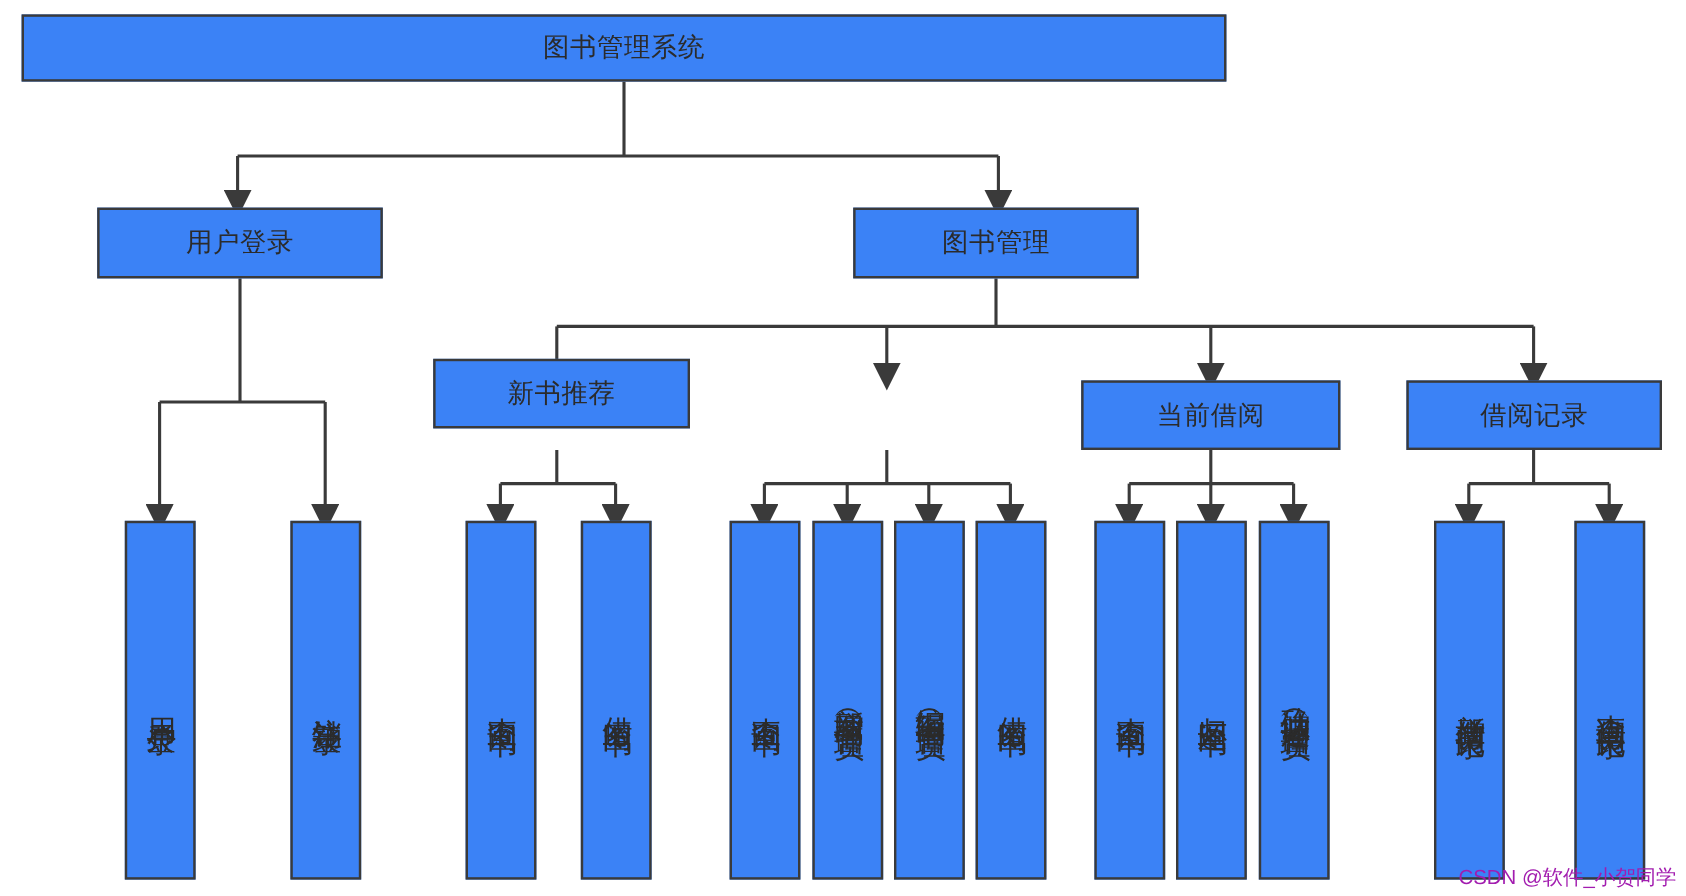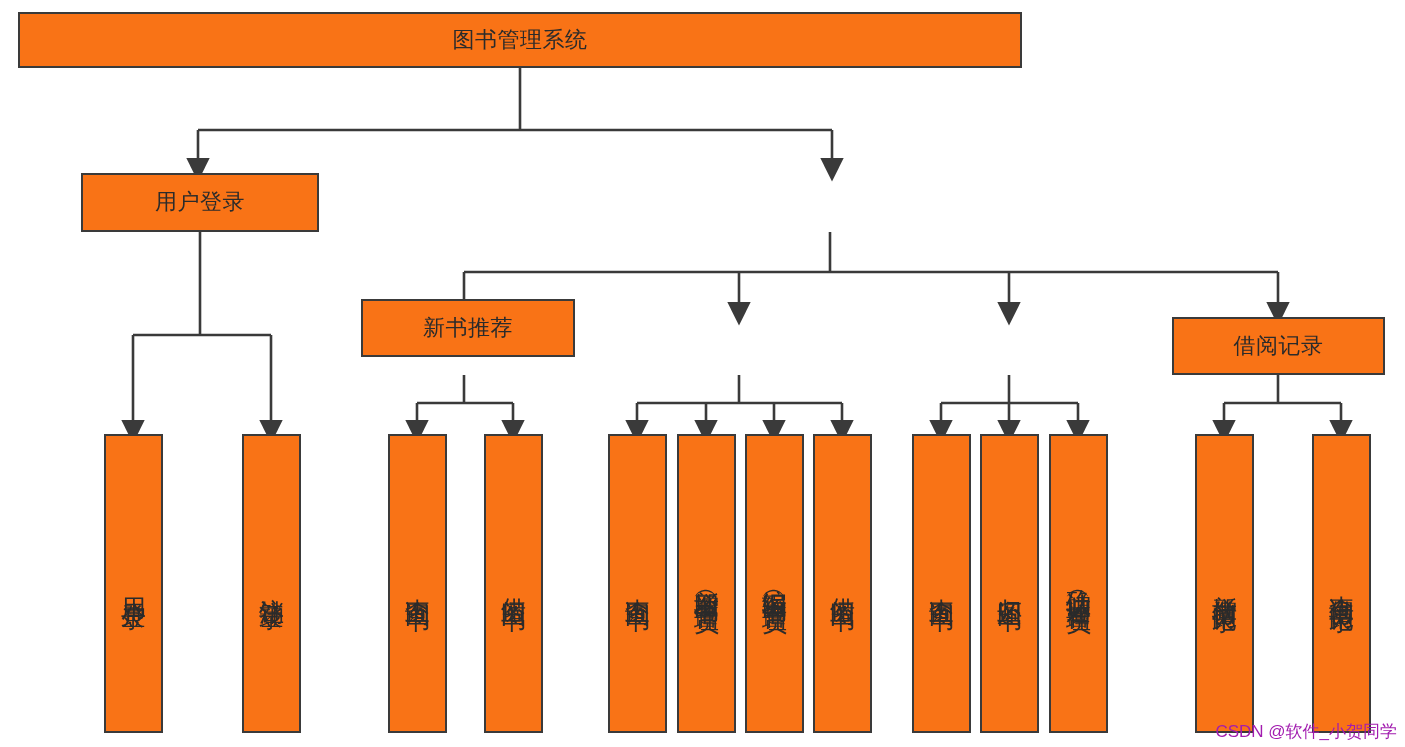--- a/index.html
+++ b/index.html
@@ -22,21 +22,21 @@
     position: absolute;
     left: 0;
     top: 0;
     width: 1405px;
     height: 747px;
     pointer-events: none;
   }
   .node {
     position: absolute;
     box-sizing: border-box;
-    background: #f97316;
+    background: #3b82f6;
     border: 2px solid #3a3a3a;
     display: flex;
     align-items: center;
     justify-content: center;
     overflow: hidden;
   }
   .node-label {
     color: #2b2b2b;
     line-height: 1.12;
     white-space: pre;
@@ -127,23 +127,29 @@
     </g>
   </svg>
 
   <div class="node horiz" style="left:18px; top:12px; width:1004px; height:56px;">
     <span class="node-label">图书管理系统</span>
   </div>
 
   <div class="node horiz" style="left:81px; top:173px; width:238px; height:59px;">
     <span class="node-label">用户登录</span>
   </div>
+  <div class="node horiz" style="left:711px; top:173px; width:238px; height:59px;">
+    <span class="node-label">图书管理</span>
+  </div>
 
   <div class="node horiz" style="left:361px; top:299px; width:214px; height:58px;">
     <span class="node-label">新书推荐</span>
+  </div>
+  <div class="node horiz" style="left:901px; top:317px; width:216px; height:58px;">
+    <span class="node-label">当前借阅</span>
   </div>
   <div class="node horiz" style="left:1172px; top:317px; width:213px; height:58px;justify-content:center;">
     <span class="node-label">借阅记录</span>
   </div>
 
   <div class="node vert" style="left:104px; top:434px; width:59px; height:299px;">
     <span class="node-label" style="font-size: 25px;">用户登录</span>
   </div>
   <div class="node vert" style="left:242px; top:434px; width:59px; height:299px;">
     <span class="node-label" style="font-size: 25px;">注销登录</span>

